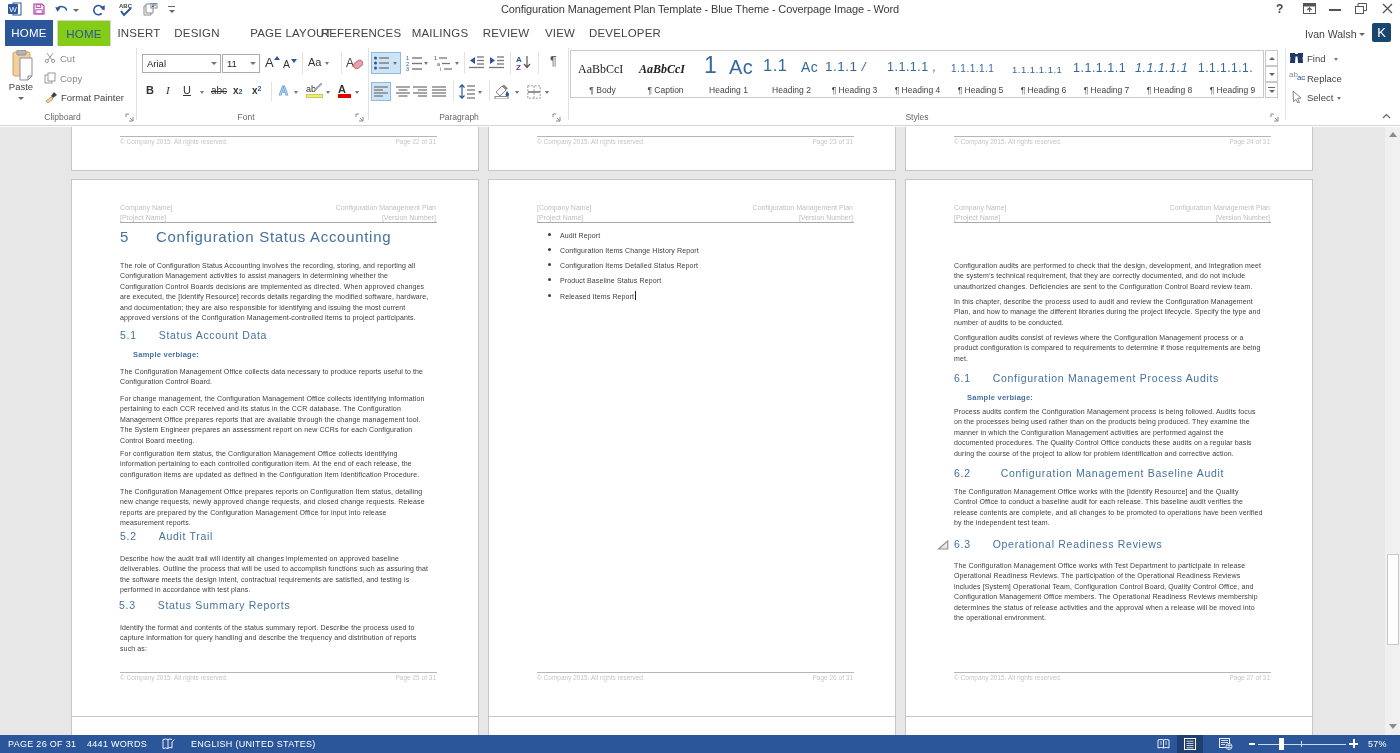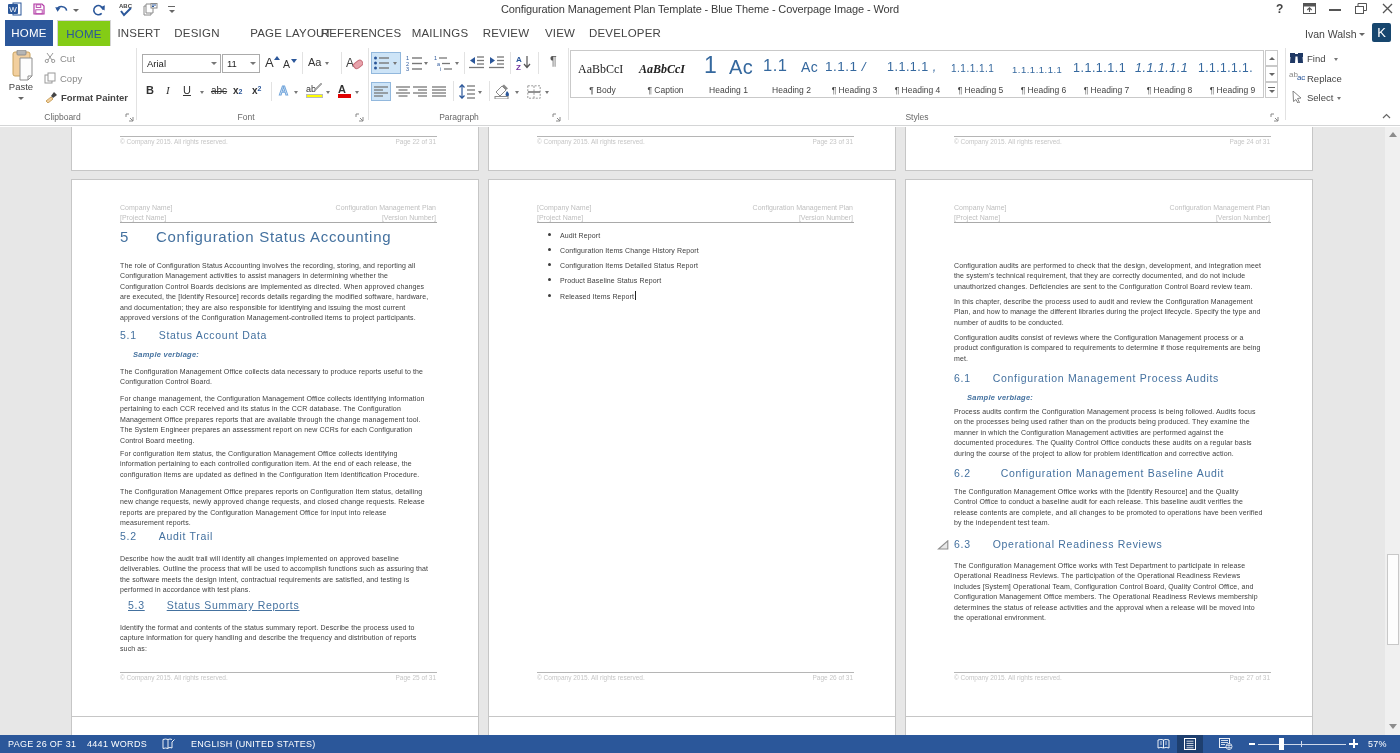--- a/index.html
+++ b/index.html
@@ -40,21 +40,21 @@
   #doc { position:absolute; left:0; top:127px; width:1400px; height:608px; background:#e7e7e7; overflow:hidden; }
   .page { position:absolute; background:#fff; border:1px solid #c6c6c6; width:408px; }
   .pagetop { top:-1px; height:45px; border-top:none; }
   .pagemain { top:52px; height:612px;padding-left:19px; }
   .pagebot { top:589px; height:20px; border-bottom:none; }
   .p1 { left:71px; } .p2 { left:488px; } .p3 { left:905px; }
   .hfl { position:absolute; height:1px; background:#a9a9a9; left:48px; width:317px; }
   .hdr { position:absolute; font-size:7px; color:#bfbfbf; line-height:9.5px; top:23px;}
   .h1n { position:absolute; font-size:15px; color:#44719f; letter-spacing:0.7px; }
   .h2n { position:absolute; font-size:10.5px; color:#44719f; letter-spacing:0.7px; }
-  .sv { position:absolute; font-size:7.5px; font-style:italic; font-weight:bold; color:#44719f; letter-spacing:0.25px;}
+  .sv { position:absolute; font-size:7.5px; font-weight:bold; color:#44719f; letter-spacing:0.25px;}
   .bp { position:absolute; font-size:7px; color:#3d3d3d; line-height:10.38px; letter-spacing:0.12px; }
   .ftl { position:absolute; font-size:6.5px; color:#c6c6c6; }
   .bdot { display:inline-block; width:3px; height:3px; border-radius:50%; background:#3d3d3d; vertical-align:2px; margin-right:9px; }
 
   
   #vscroll { position:absolute; left:1385px; top:0px; width:15px; height:608px; background:#f0f0f0; }
   #vthumb { position:absolute; left:1387px; top:427px; width:12px; height:91px; background:#fdfdfd; border:1px solid #c8c8c8; }
   .sarrow { position:absolute; left:1389px; width:0; height:0; border-left:4px solid transparent; border-right:4px solid transparent; }
 
   
@@ -155,21 +155,21 @@
     <svg class="abs" style="left:44px;top:26px;" width="12" height="12" viewBox="0 0 12 12">
       <rect x="1" y="3" width="7" height="8" fill="#fff" stroke="#9a9a9a"></rect>
       <rect x="4" y="1" width="7" height="8" fill="#fff" stroke="#9a9a9a"></rect>
     </svg>
     <div class="abs ribtext gray" style="left:60px;top:27px;">Copy</div>
 
     <svg class="abs" style="left:45px;top:45px;" width="13" height="12" viewBox="0 0 13 12">
       <path d="M1 10 l5 -4 l2 2 l-5 4 z" fill="#f2cf9e" stroke="#caa35f"></path>
       <path d="M6 5 l3 -4 l3 3 l-4 3 z" fill="#444"></path>
     </svg>
-    <div class="abs ribtext" style="left:61px;top:46px;font-weight:bold;">Format Painter</div>
+    <div class="abs ribtext" style="left:61px;top:46px;">Format Painter</div>
     <div class="abs glabel" style="left:20px;width:85px;">Clipboard</div>
     <svg class="launcher" style="left:125px;" width="10" height="10" viewBox="0 0 10 10">
       <path d="M1 1 v3 M1 1 h3 M8 4 v4 h-4 M8 8 l-3 -3" stroke="#888" fill="none"></path>
     </svg>
     <div class="gsep" style="left:136px;"></div>
 
     <div class="combo" style="left:142px;top:8px;width:79px;height:19px;line-height:18px;"><span style="margin-left:4px;">Arial</span><span class="cdrop"></span></div>
     <div class="combo" style="left:222px;top:8px;width:38px;height:19px;line-height:18px;"><span style="margin-left:4px;">11</span><span class="cdrop"></span></div>
     <div class="abs" style="left:265px;top:9px;font-size:13px;color:#333;">A</div>
     <div class="abs" style="left:274px;top:10px;width:0;height:0;border-left:3px solid transparent;border-right:3px solid transparent;border-bottom:4px solid #2b579a;"></div>
@@ -402,21 +402,21 @@
       <div class="h1n" style="left:48px;top:48px;">5<span style="margin-left:27px;">Configuration Status Accounting</span></div>
       <div class="bp" style="left:48px;top:81px;">The role of Configuration Status Accounting involves the recording, storing, and reporting all<br>Configuration Management activities to assist managers in determining whether the<br>Configuration Control Boards decisions are implemented as directed. When approved changes<br>are executed, the [Identify Resource] records details regarding the modified software, hardware,<br>and documentation; they are also responsible for identifying and issuing the most current<br>approved versions of the Configuration Management-controlled items to project participants.</div>
       <div class="h2n" style="left:48px;top:149px;">5.1<span style="margin-left:22px;">Status Account Data</span></div>
       <div class="sv" style="left:61px;top:170px;">Sample verbiage:</div>
       <div class="bp" style="left:48px;top:187px;">The Configuration Management Office collects data necessary to produce reports useful to the<br>Configuration Control Board.</div>
       <div class="bp" style="left:48px;top:214px;">For change management, the Configuration Management Office collects identifying information<br>pertaining to each CCR received and its status in the CCR database. The Configuration<br>Management Office prepares reports that are available through the change management tool.<br>The System Engineer prepares an assessment report on new CCRs for each Configuration<br>Control Board meeting.</div>
       <div class="bp" style="left:48px;top:269px;">For configuration item status, the Configuration Management Office collects identifying<br>information pertaining to each controlled configuration item. At the end of each release, the<br>configuration items are updated as defined in the Configuration Item Identification Procedure.</div>
       <div class="bp" style="left:48px;top:307px;">The Configuration Management Office prepares reports on Configuration Item status, detailing<br>new change requests, newly approved change requests, and closed change requests. Release<br>reports are prepared by the Configuration Management Office for input into release<br>measurement reports.</div>
       <div class="h2n" style="left:48px;top:350px;">5.2<span style="margin-left:22px;">Audit Trail</span></div>
       <div class="bp" style="left:48px;top:374px;">Describe how the audit trail will identify all changes implemented on approved baseline<br>deliverables. Outline the process that will be used to accomplish functions such as assuring that<br>the software meets the design intent, contractual requirements are satisfied, and testing is<br>performed in accordance with test plans.</div>
-      <div class="h2n" style="left:56px;top:419px;text-decoration:underline;">5.3<span style="margin-left:22px;">Status Summary Reports</span></div>
+      <div class="h2n" style="left:47px;top:419px;">5.3<span style="margin-left:22px;">Status Summary Reports</span></div>
       <div class="bp" style="left:48px;top:443px;">Identify the format and contents of the status summary report. Describe the process used to<br>capture information for query handling and describe the frequency and distribution of reports<br>such as:</div>
       <div class="hfl" style="top:492px;background:#b5b5b5;"></div>
       <div class="ftl" style="left:48px;top:494px;">© Company 2015. All rights reserved.</div>
       <div class="ftl" style="left:200px;top:494px;width:164px;text-align:right;">Page 25 of 31</div>
     </div>
     <div class="page pagemain p2" id="pg26">
       <div class="hdr" style="left:48px;">[Company Name]<br>[Project Name]</div>
       <div class="hdr" style="left:200px;width:164px;text-align:right;">Configuration Management Plan<br>[Version Number]</div>
       <div class="hfl" style="top:42px;"></div>
       <div class="bp bullet" style="left:59px;top:51px;"><span class="bdot"></span>Audit Report</div>

